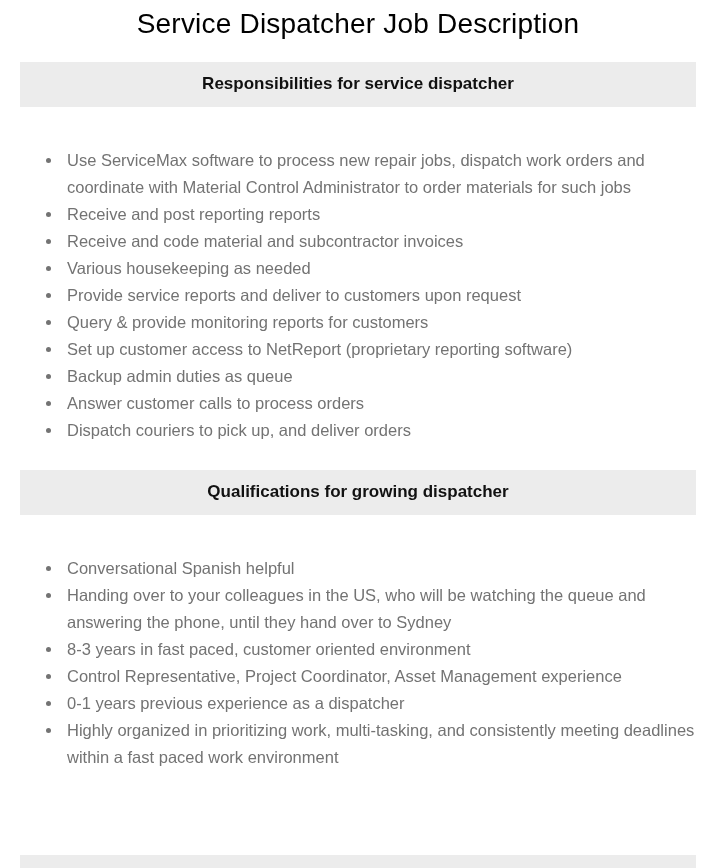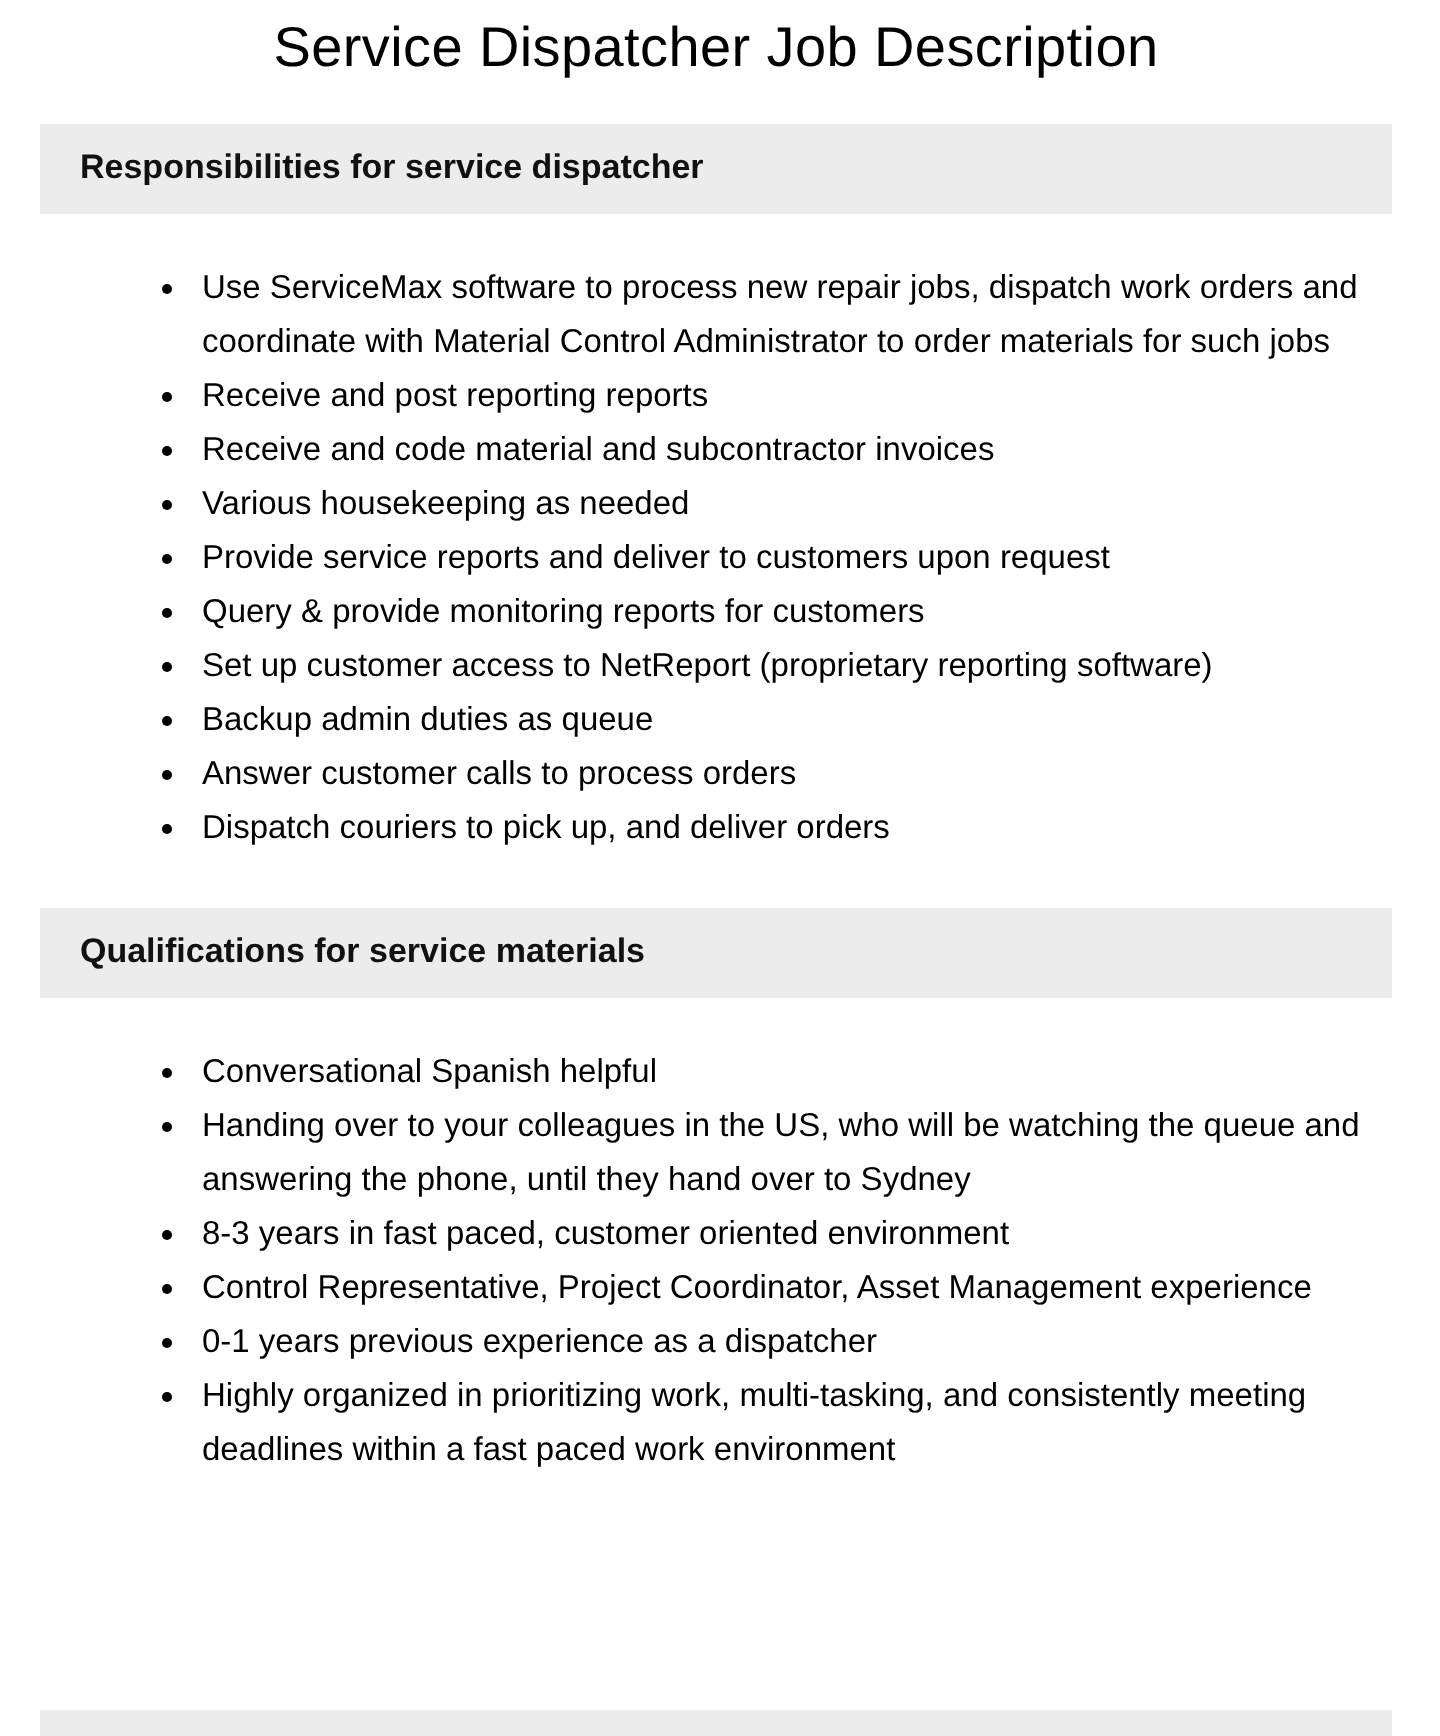--- a/index.html
+++ b/index.html
@@ -29,39 +29,39 @@
   p.intro {
     font-size: 16.5px;
     line-height: 27px;
     color: #1d1d1d;
     margin-bottom: 24px;
     max-width: 676px;
   }
   .section-header {
     background: #ececec;
     padding: 12px 20px 13px 20px;
-    margin-bottom: 24px;
+    margin-bottom: 40px;
+    text-align: center;
   }
   .section-header h2 {
     font-size: 17px;
     font-weight: 700;
     color: #111111;
   }
   ul.bullet-list {
     list-style: disc outside;
     padding-left: 43px;
     margin-bottom: 26px;
     max-width: 690px;
   }
   ul.bullet-list li {
     font-size: 16.5px;
     line-height: 27px;
-    color: #000000;
+    color: #737373;
     padding-left: 4px;
-    margin-left: 34px;
   }
   .partial-bar {
     position: absolute;
     left: 20px;
     right: 24px;
     bottom: 0;
     height: 13px;
     background: #ececec;
   }
 </style>
@@ -86,21 +86,21 @@
       <li>Query &amp; provide monitoring reports for customers</li>
       <li>Set up customer access to NetReport (proprietary reporting software)</li>
       <li>Backup admin duties as queue</li>
       <li>Answer customer calls to process orders</li>
       <li>Dispatch couriers to pick up, and deliver orders</li>
     </ul>
   </div>
 
   <div class="section">
     <div class="section-header">
-      <h2>Qualifications for service materials</h2>
+      <h2>Qualifications for growing dispatcher</h2>
     </div>
     <ul class="bullet-list">
       <li>Conversational Spanish helpful</li>
       <li>Handing over to your colleagues in the US, who will be watching the queue and answering the phone, until they hand over to Sydney</li>
       <li>8-3 years in fast paced, customer oriented environment</li>
       <li>Control Representative, Project Coordinator, Asset Management experience</li>
       <li>0-1 years previous experience as a dispatcher</li>
       <li>Highly organized in prioritizing work, multi-tasking, and consistently meeting deadlines within a fast paced work environment</li>
     </ul>
   </div>

